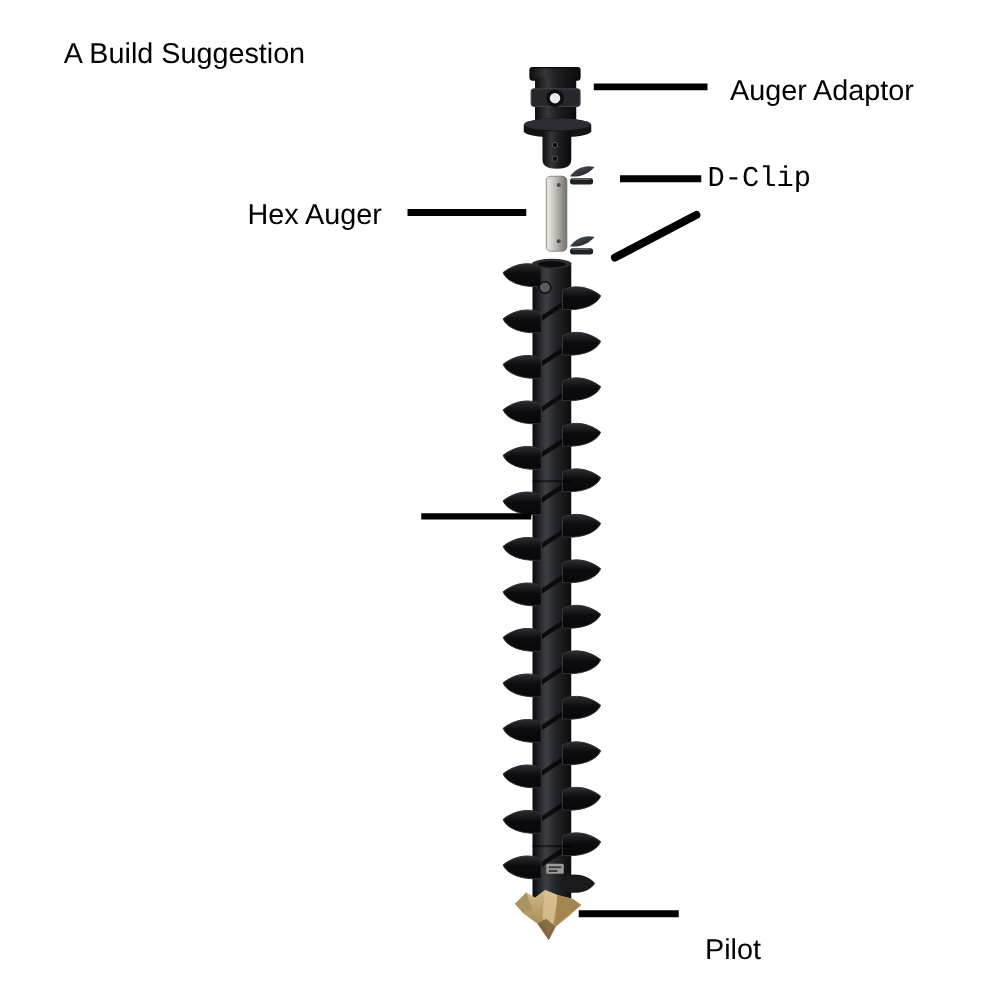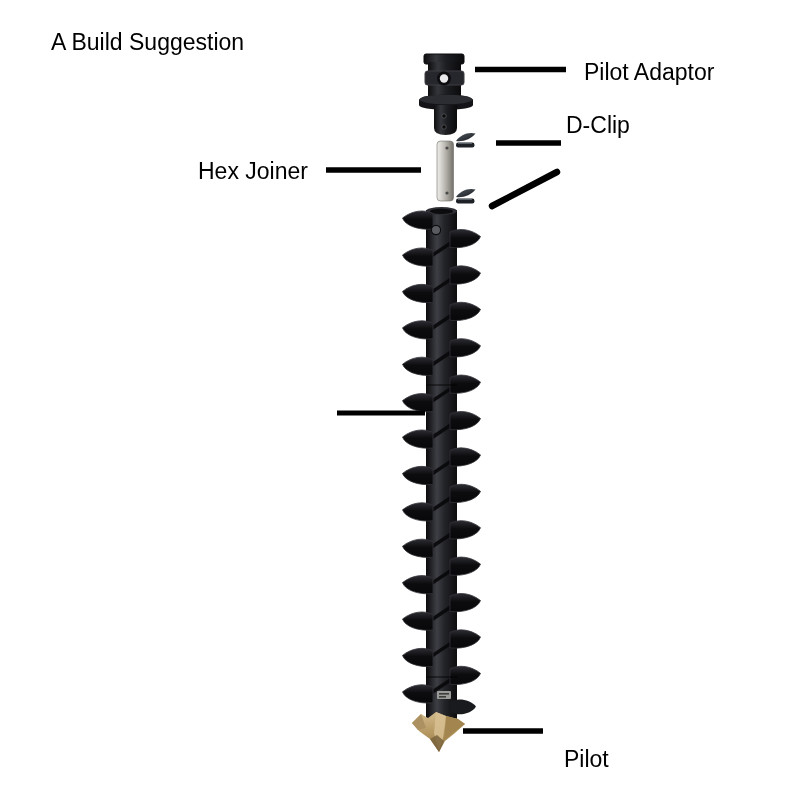--- a/index.html
+++ b/index.html
@@ -13,21 +13,21 @@
   #assembly-svg{position:absolute;left:0;top:0;}
   .label{
     position:absolute;
     font-size:23px;
     line-height:26px;
     color:#000;
     white-space:nowrap;
   }
   .label.title{left:51px;top:29px;}
   .label.auger-adaptor{left:584px;top:59px;}
-  .label.d-clip{left:566px;top:112px;}
+  .label.d-clip{left:566px;top:130px;font-family:Liberation Mono, monospace;}
   .label.hex-joiner{left:198px;top:158px;}
   .label.cfa{left:57px;top:399px;}
   .label.pilot{left:564px;top:746px;}
 </style>
 </head>
 <body>
 
 <div id="stage">
 
   <svg id="assembly-svg" width="800" height="800" viewBox="0 0 800 800">
@@ -147,18 +147,18 @@
 
     <line x1="475" y1="69.5" x2="566" y2="69.5" stroke="#000000" stroke-width="5.5"></line>
     <line x1="496" y1="143" x2="561" y2="143" stroke="#000000" stroke-width="5.5"></line>
     <line x1="492" y1="206" x2="557" y2="172" stroke="#000000" stroke-width="6.5" stroke-linecap="round"></line>
     <line x1="326" y1="170" x2="421" y2="170" stroke="#000000" stroke-width="5.5"></line>
     <line x1="337" y1="413" x2="425" y2="413" stroke="#000000" stroke-width="5"></line>
     <line x1="463" y1="731" x2="543" y2="731" stroke="#000000" stroke-width="5.5"></line>
   </svg>
 
   <div class="label title">A Build Suggestion</div>
-  <div class="label auger-adaptor">Pilot Adaptor</div>
+  <div class="label auger-adaptor">Auger Adaptor</div>
   <div class="label d-clip">D-Clip</div>
-  <div class="label hex-joiner">Hex Joiner</div>
+  <div class="label hex-joiner">Hex Auger</div>
   <div class="label pilot">Pilot</div>
 
 </div>
 
 </body></html>

